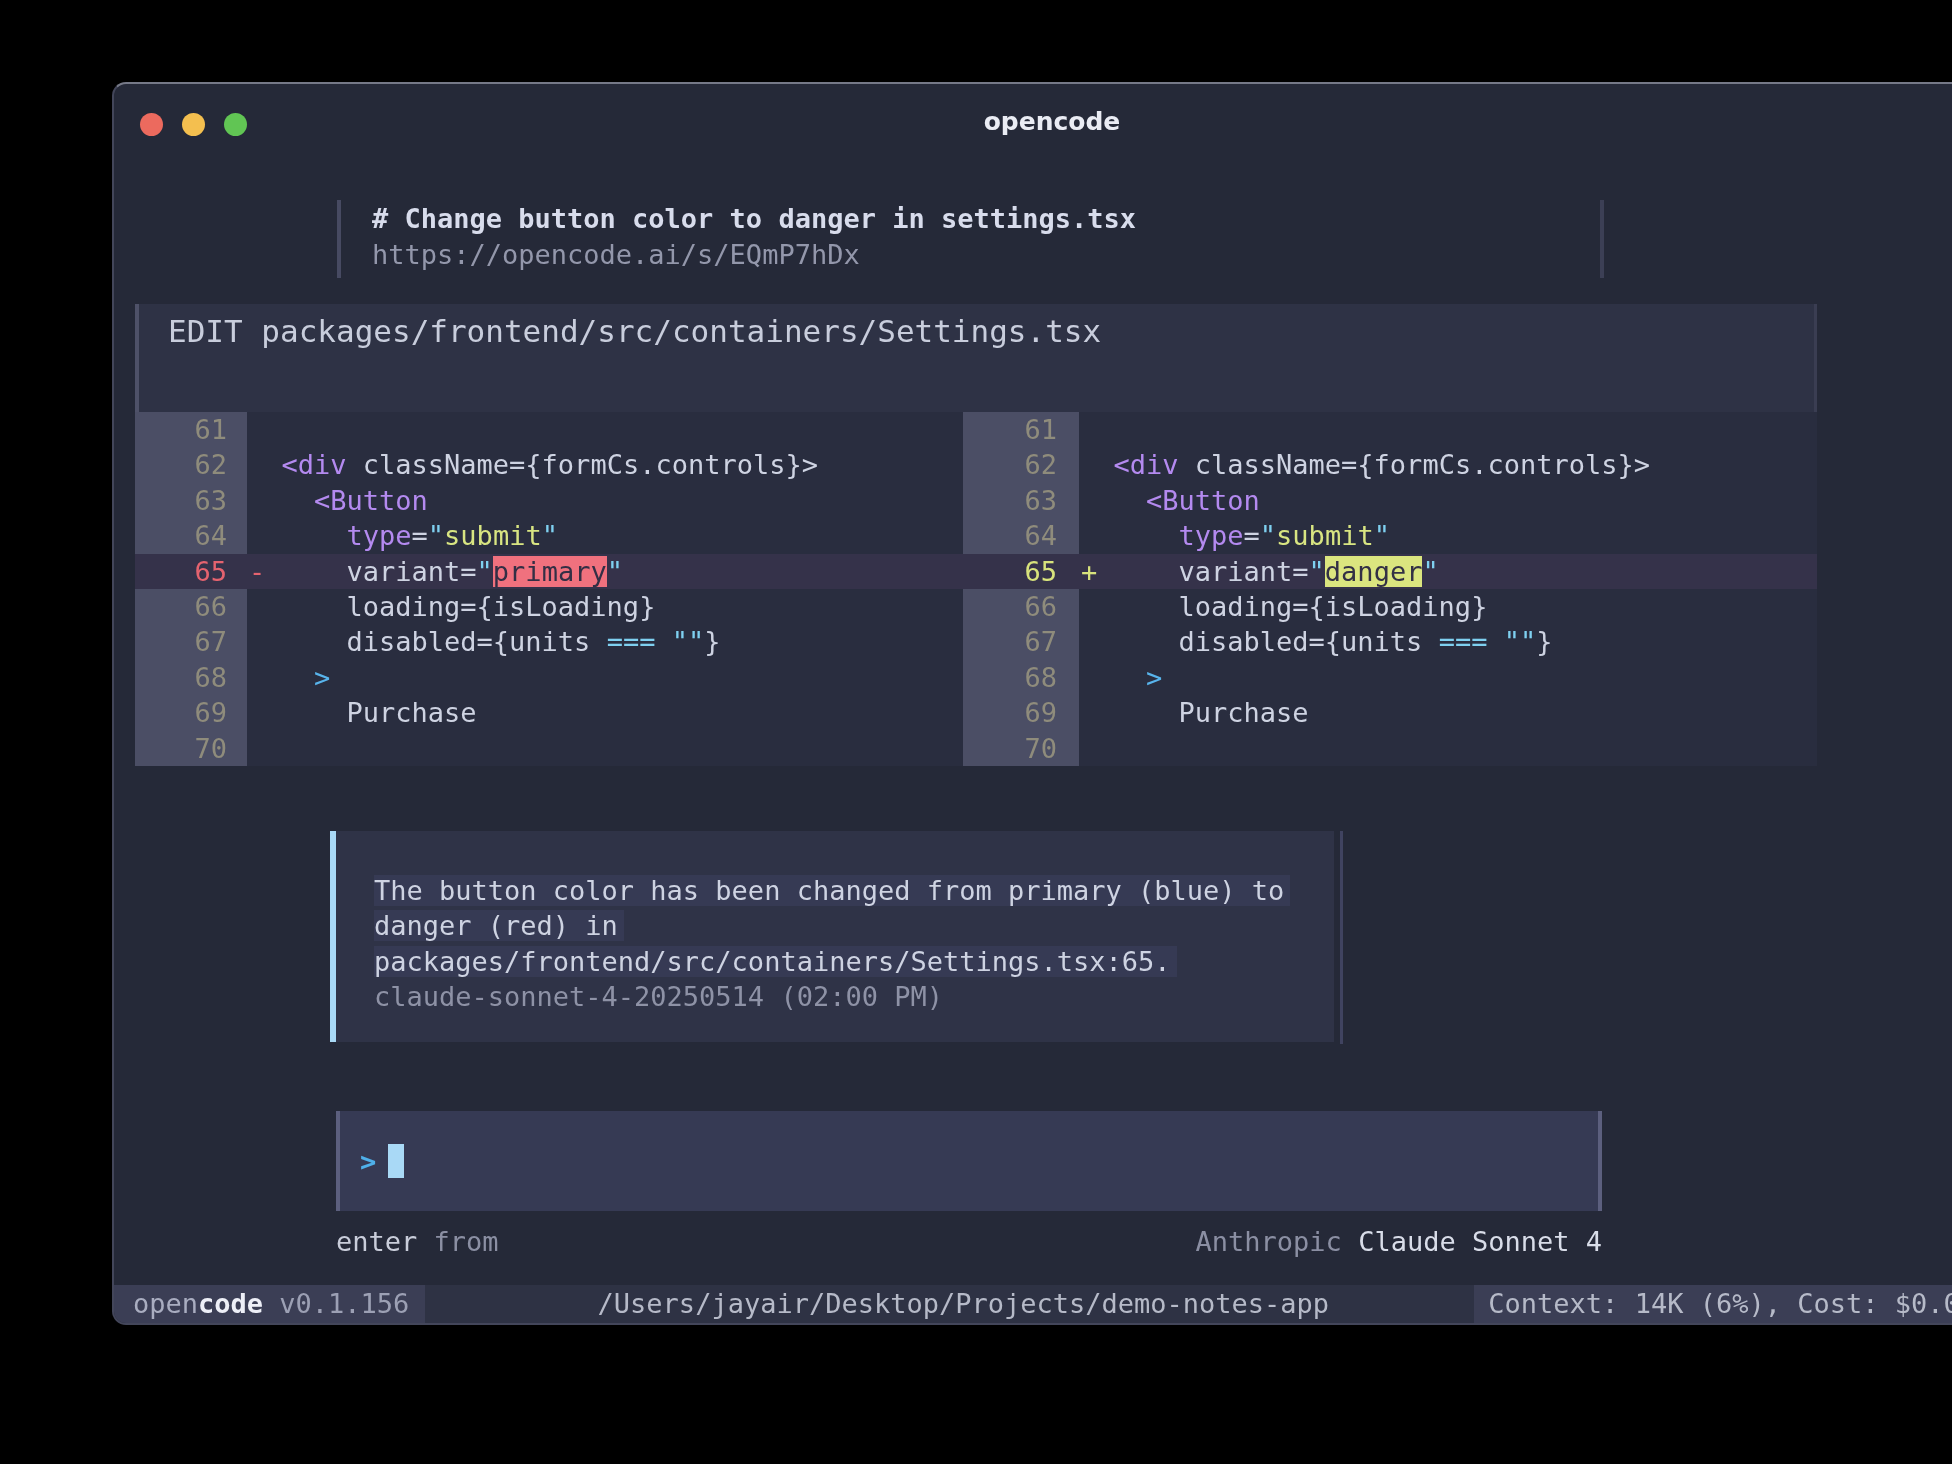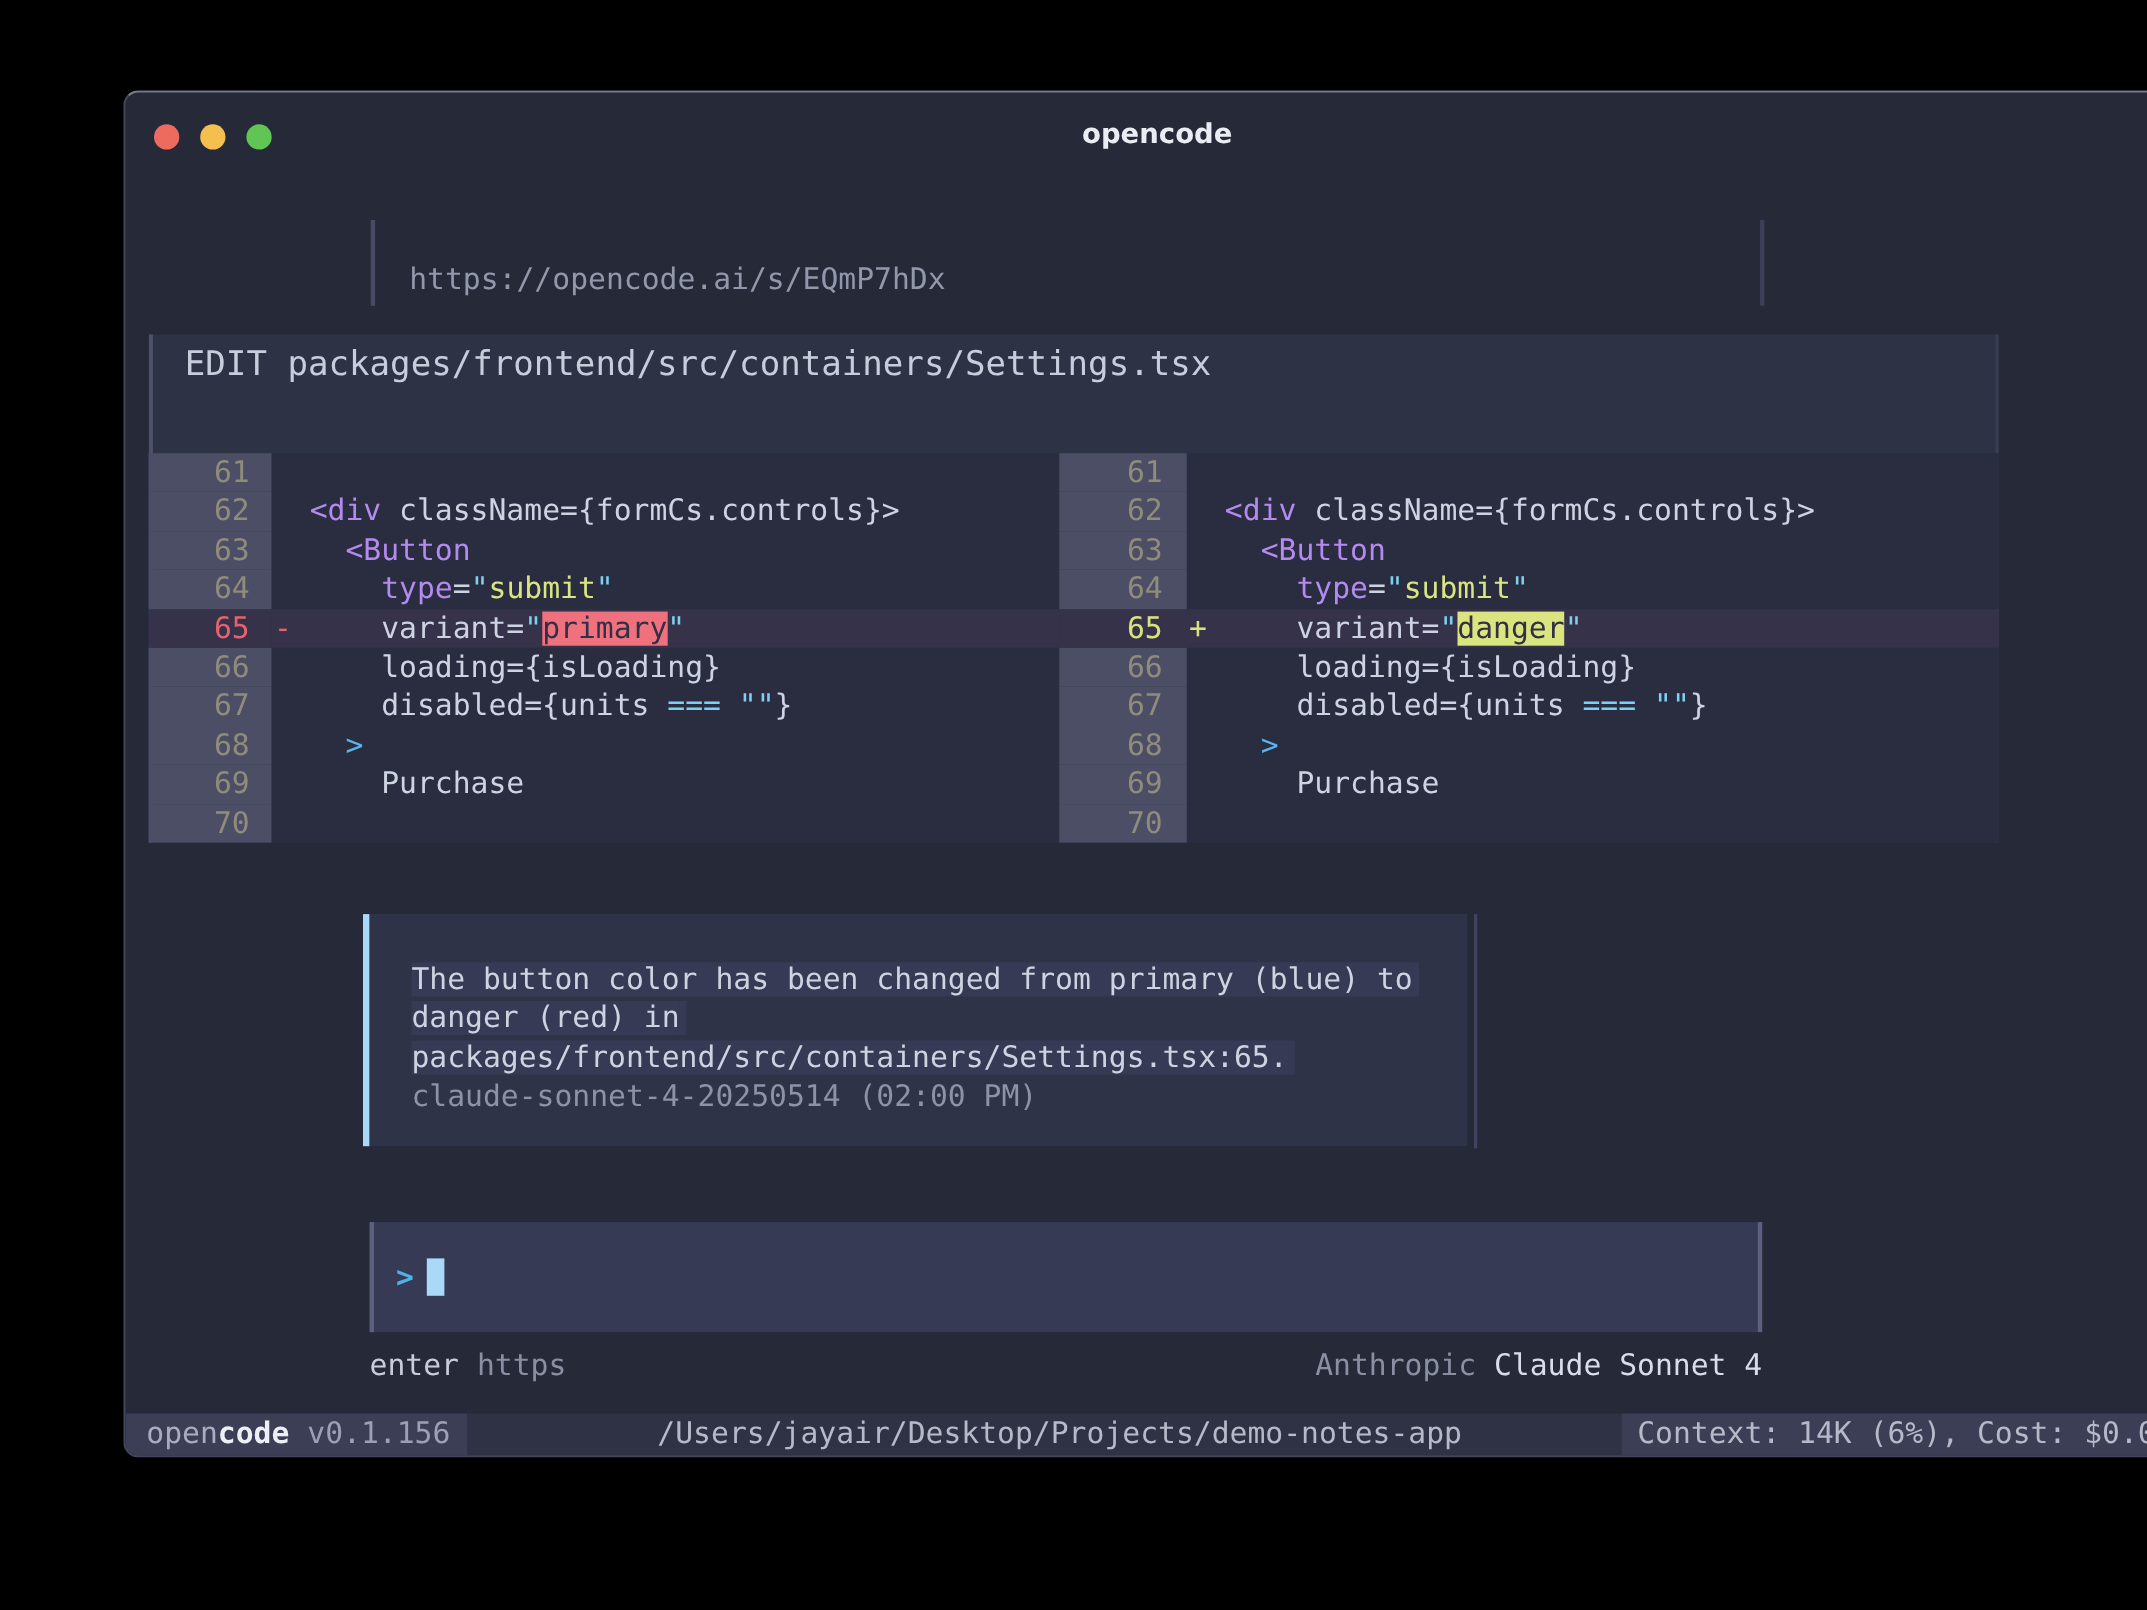--- a/index.html
+++ b/index.html
@@ -93,20 +93,21 @@
         <div class="light red"></div>
         <div class="light yellow"></div>
         <div class="light green"></div>
       </div>
       <div class="wtitle">opencode</div>
     </div>
 
     <div class="pblock">
       <div class="pbar left"></div>
       <div class="pbar right"></div>
+      <div class="ptitle"># Change button color to danger in settings.tsx</div>
       <div class="purl">https://opencode.ai/s/EQmP7hDx</div>
     </div>
 
     <div class="panel">
       <div class="phead">EDIT packages/frontend/src/containers/Settings.tsx</div>
       <div class="diff">
           <div class="pane left">
             <div class="drow">
               <span class="gut ">61</span>
               <span class="codeline"></span>
@@ -203,21 +204,21 @@
         </div>
     </div>
     <div class="msgrightline"></div>
 
     <div class="inputbox">
       <span class="iprompt">&gt;</span>
       <span class="cursor"></span>
     </div>
 
     <div class="hints">
-      <span class="hgroup"><span class="hint-bright">enter</span> <span class="hint-dim">https</span></span>
+      <span class="hgroup"><span class="hint-bright">enter</span> <span class="hint-dim">from</span></span>
       <span class="hgroup"><span class="hint-dim">Anthropic</span> <span class="hint-model">Claude Sonnet 4</span></span>
     </div>
 
     <div class="statusbar">
       <span class="seg left"><span>open</span><span class="appbold">code</span><span> </span><span class="ver">v0.1.156</span></span>
       <span class="seg mid"><span>/Users/jayair/Desktop/Projects/demo-notes-app</span></span>
       <span class="seg rightseg"><span>Context: 14K (6%), Cost: $0.02</span></span>
     </div>
 
   </div>

